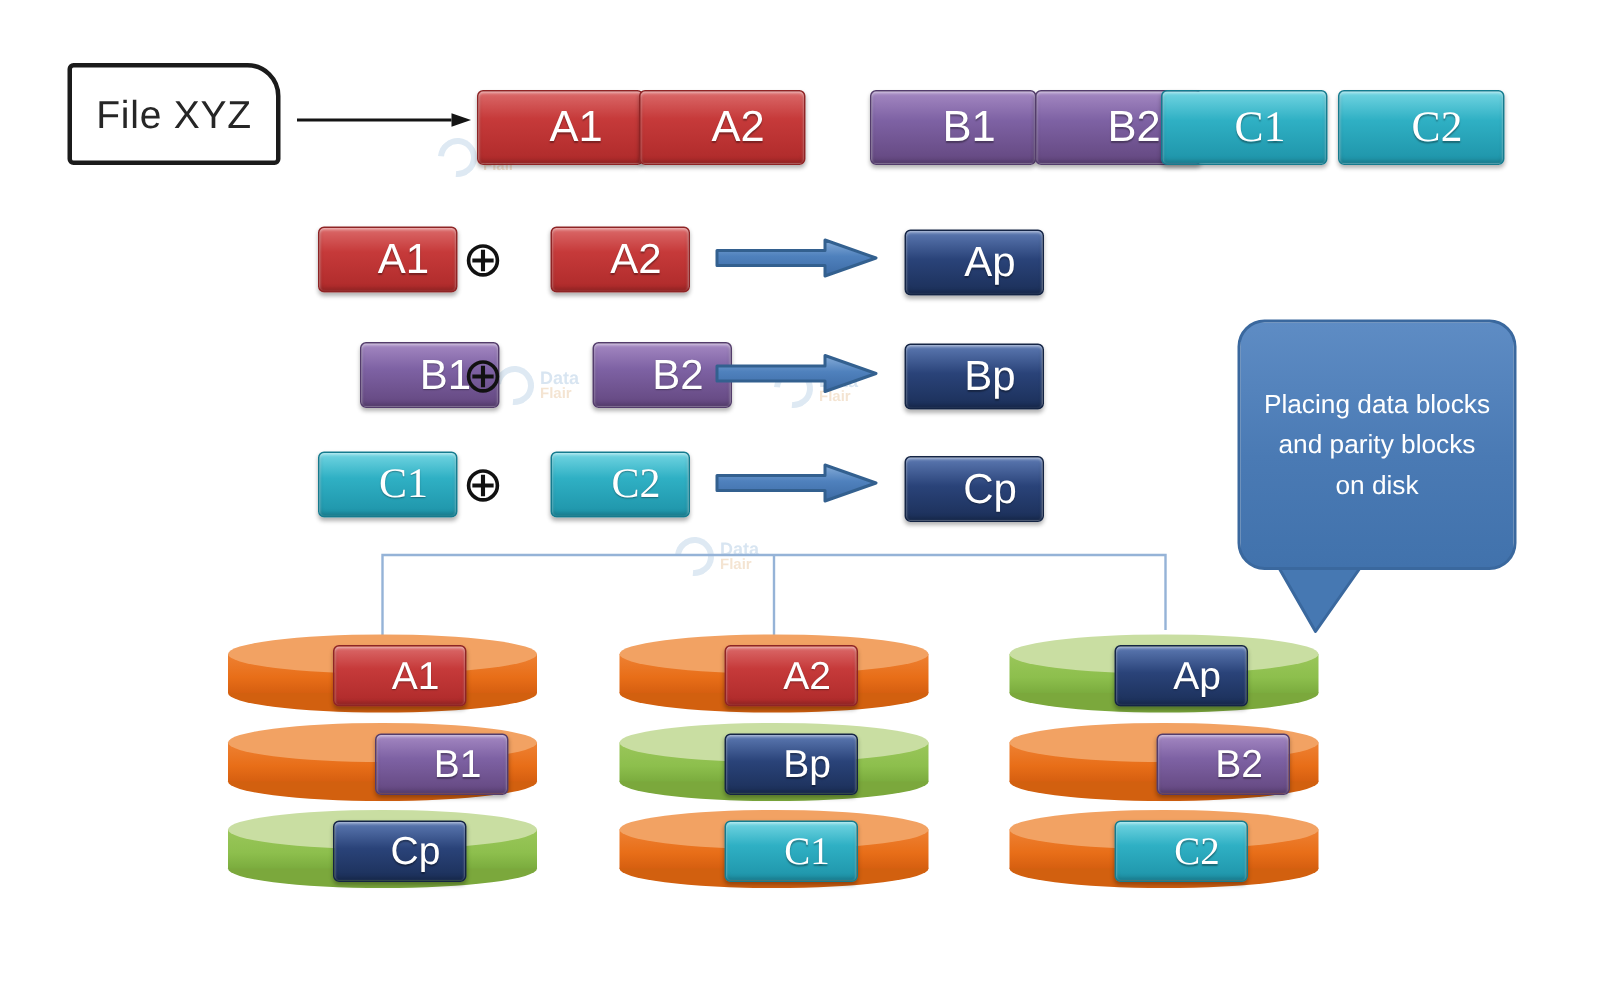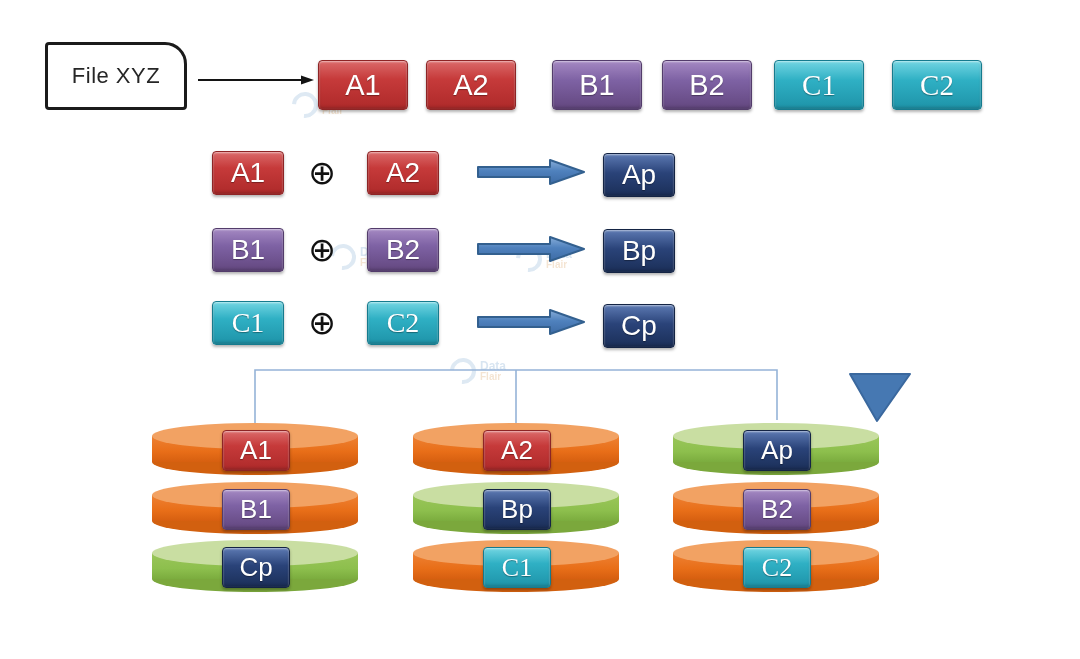--- a/index.html
+++ b/index.html
@@ -8,35 +8,36 @@
     font-family:"Liberation Sans",sans-serif;
   }
   svg{position:absolute;overflow:visible;}
 
   
   .block{
     position:absolute;display:flex;align-items:center;justify-content:center;
     color:#fff;border-radius:4px;
     text-shadow:0 1px 1px rgba(0,0,0,.35);
     box-shadow:inset 0 1px 2px rgba(255,255,255,.55), inset 0 -2px 3px rgba(0,0,0,.18), 0 2px 3px rgba(0,0,0,.3);
+    padding-left:21px;
   }
   .blk-lg{width:88px;height:48px;font-size:29px;}
   .blk-md{width:70px;height:42px;font-size:28px;}
   .blk-sm{width:66px;height:39px;font-size:26px;}
   .red{   background:linear-gradient(180deg,#DB6A6A 0%,#C63A3A 38%,#AE2A2A 100%); border:1px solid #8E2425;}
-  .purple{background:linear-gradient(180deg,#A488C2 0%,#7E62A4 40%,#63477F 100%); border:1px solid #533C6B;}
+  .purple{background:linear-gradient(180deg,#A488C2 0%,#7E62A4 40%,#63477F 100%); border:1px solid #533C6B;margin-left:28px;}
   .cyan{  background:linear-gradient(180deg,#72D5E2 0%,#2FB0C4 40%,#1E93A8 100%); border:1px solid #157B8E;font-family:Liberation Serif, serif;}
   .navy{  background:linear-gradient(180deg,#5C79B2 0%,#2A4379 45%,#1B2F58 100%); border:1px solid #142444;justify-content:center;}
 
   
   .file-box{
     position:absolute;left:45px;top:42px;width:136px;height:62px;
     background:#fff;border:3px solid #1b1b1b;border-radius:4px 22px 4px 4px;
     display:flex;align-items:center;justify-content:center;
-    font-size:22px;color:#262626;letter-spacing:.5px;
+    font-size:26px;color:#262626;letter-spacing:.5px;
   }
 
   
   .oplus{
     position:absolute;width:40px;height:40px;display:flex;align-items:center;justify-content:center;
     font-size:33px;color:#111;font-weight:400;
   }
 
   
   .callout{
@@ -189,20 +190,23 @@
   <svg style="left:478px;top:308px;" width="110" height="28">
     <polygon points="0,9 72,9 72,2 106,14 72,26 72,19 0,19" fill="url(#arrGrad)" stroke="#33608F" stroke-width="2" stroke-linejoin="round"></polygon>
   </svg>
   <div class="block blk-md navy" style="left:603px;top:304px;">
       <span>Cp</span>
     </div>
 
   <svg style="left:843px;top:372px;" width="72" height="54">
     <polygon points="7,2 67,2 34,49" fill="#4678B2" stroke="#3A689E" stroke-width="2" stroke-linejoin="round"></polygon>
   </svg>
+  <div class="callout">
+    <span>Placing data blocks and parity blocks on disk</span>
+  </div>
 
   <svg style="left:250px;top:368px;" width="532" height="62">
     <polyline points="5,56 5,2 527,2 527,52" fill="none" stroke="#95B3D7" stroke-width="1.6"></polyline>
     <line x1="266" y1="2" x2="266" y2="60" stroke="#95B3D7" stroke-width="1.6"></line>
   </svg>
 
   <svg style="left:149px;top:420px;" width="212" height="180">
     <g>
       <ellipse cx="106" cy="42" rx="103" ry="13" fill="#D2600F"></ellipse>
       <rect x="3" y="16" width="206" height="26" fill="url(#cylOrange)"></rect>

